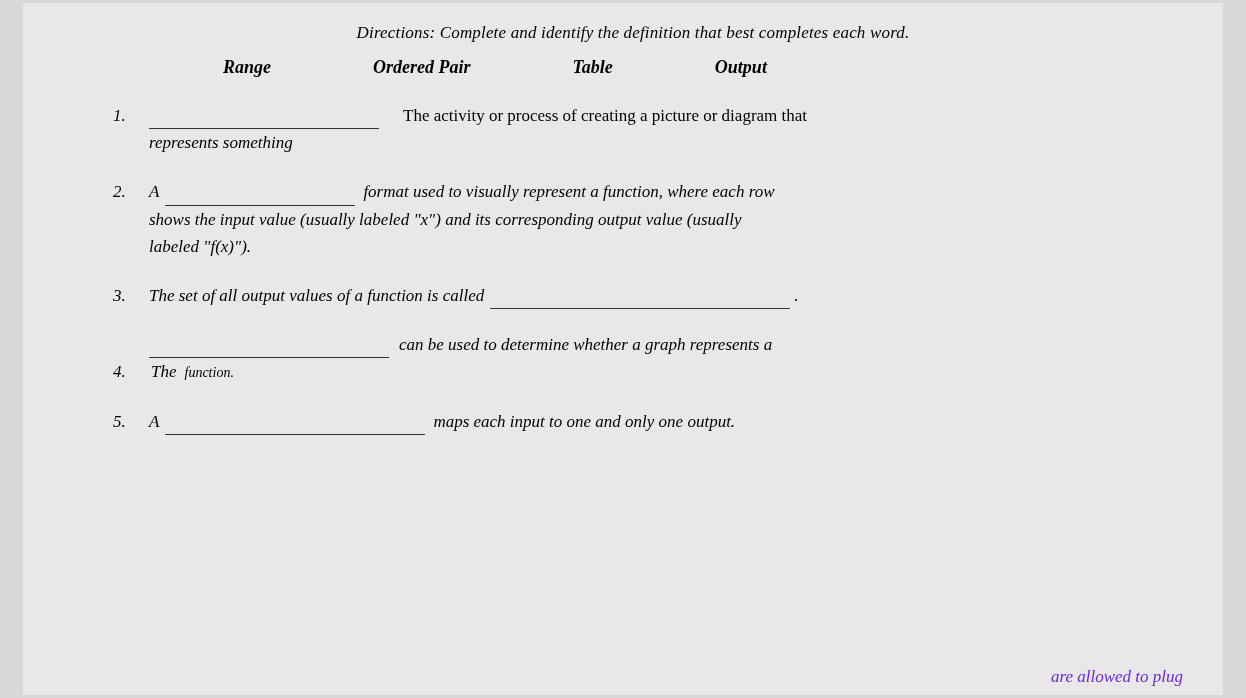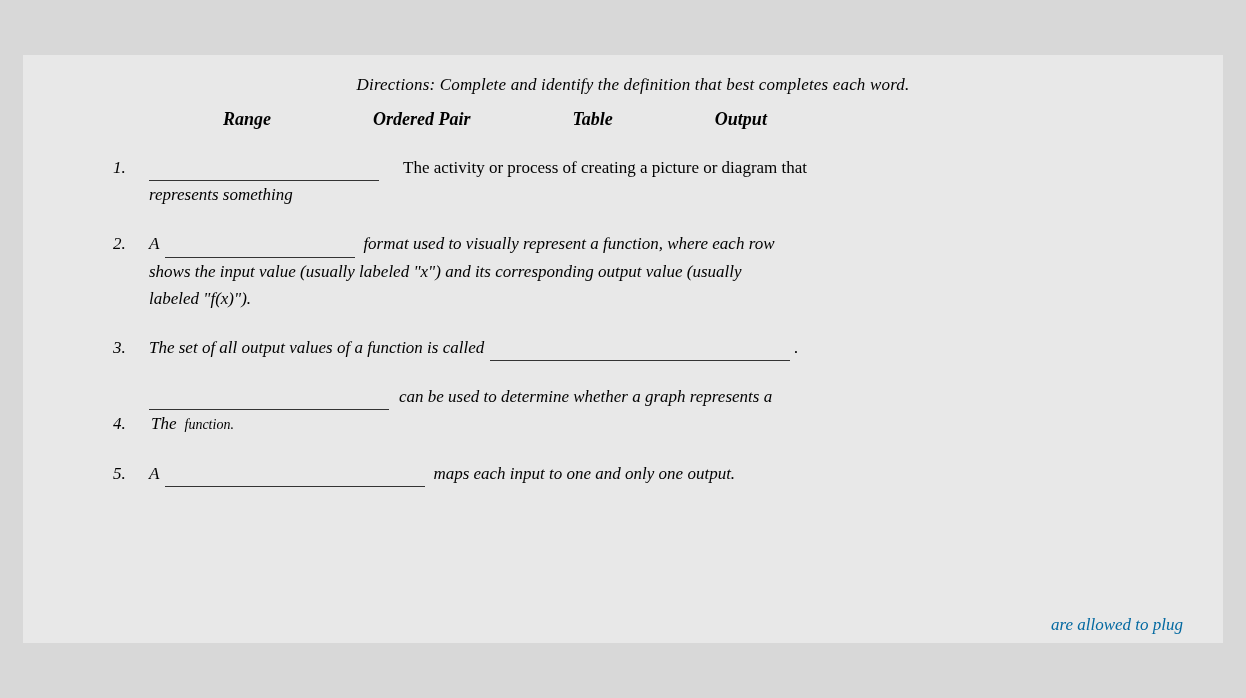--- a/index.html
+++ b/index.html
@@ -14,21 +14,21 @@
       background-color: #d8d8d8;
       font-family: 'Times New Roman', Times, serif;
       overflow: hidden;
       display: flex;
       align-items: center;
       justify-content: center;
     }
 
     .page {
       width: 1200px;
-      height: 588px;
+      height: 692px;
       background-color: #e8e8e8;
       padding: 20px 60px 20px 80px;
       position: relative;
       overflow: hidden;
     }
 
     .directions {
       font-style: italic;
       font-size: 17px;
       text-align: center;
@@ -92,21 +92,21 @@
     .blank-short {
       min-width: 190px;
     }
 
     .bottom-text {
       position: absolute;
       bottom: 8px;
       right: 40px;
       font-style: italic;
       font-size: 17px;
-      color: #0369a1;
+      color: #6d28d9;
     }
 
   </style>
 </head>
 <body>
 
 <div class="page">
 
   <div class="directions">Directions: Complete and identify the definition that best completes each word.</div>
 

